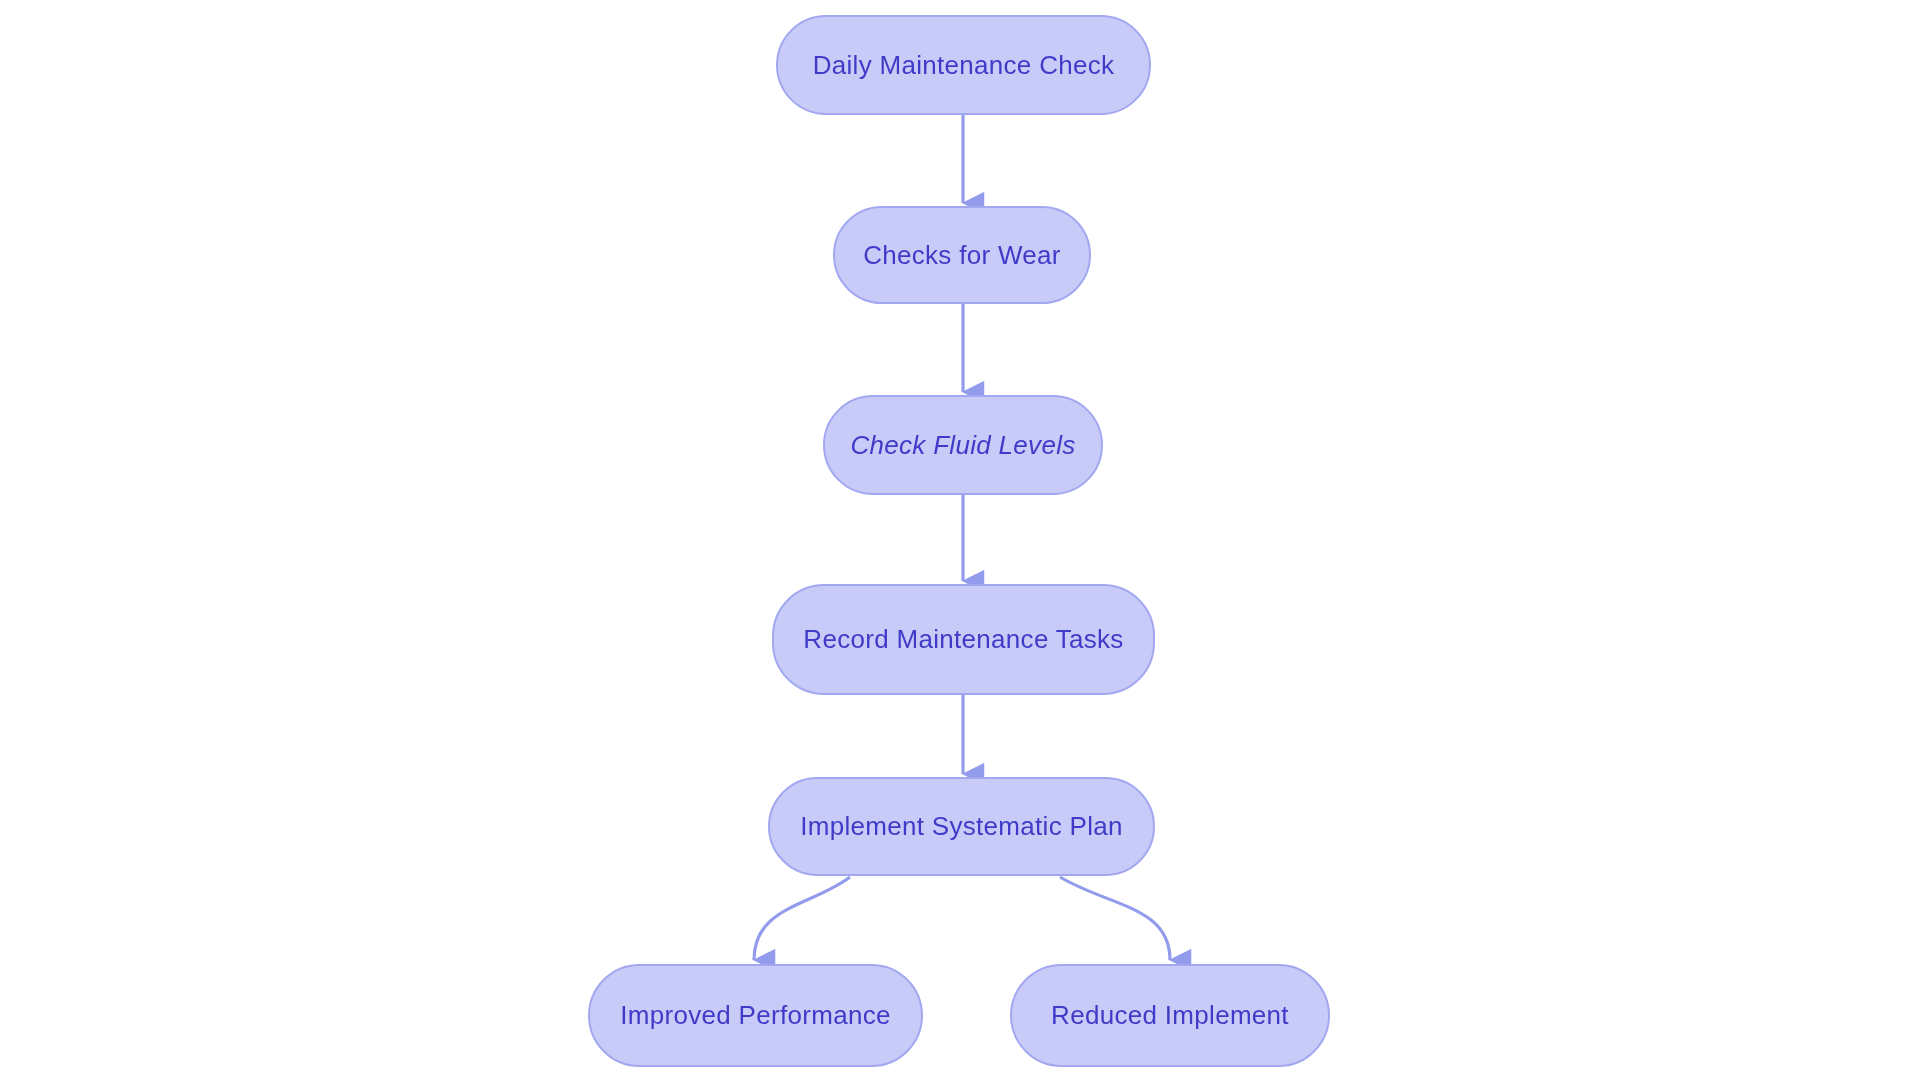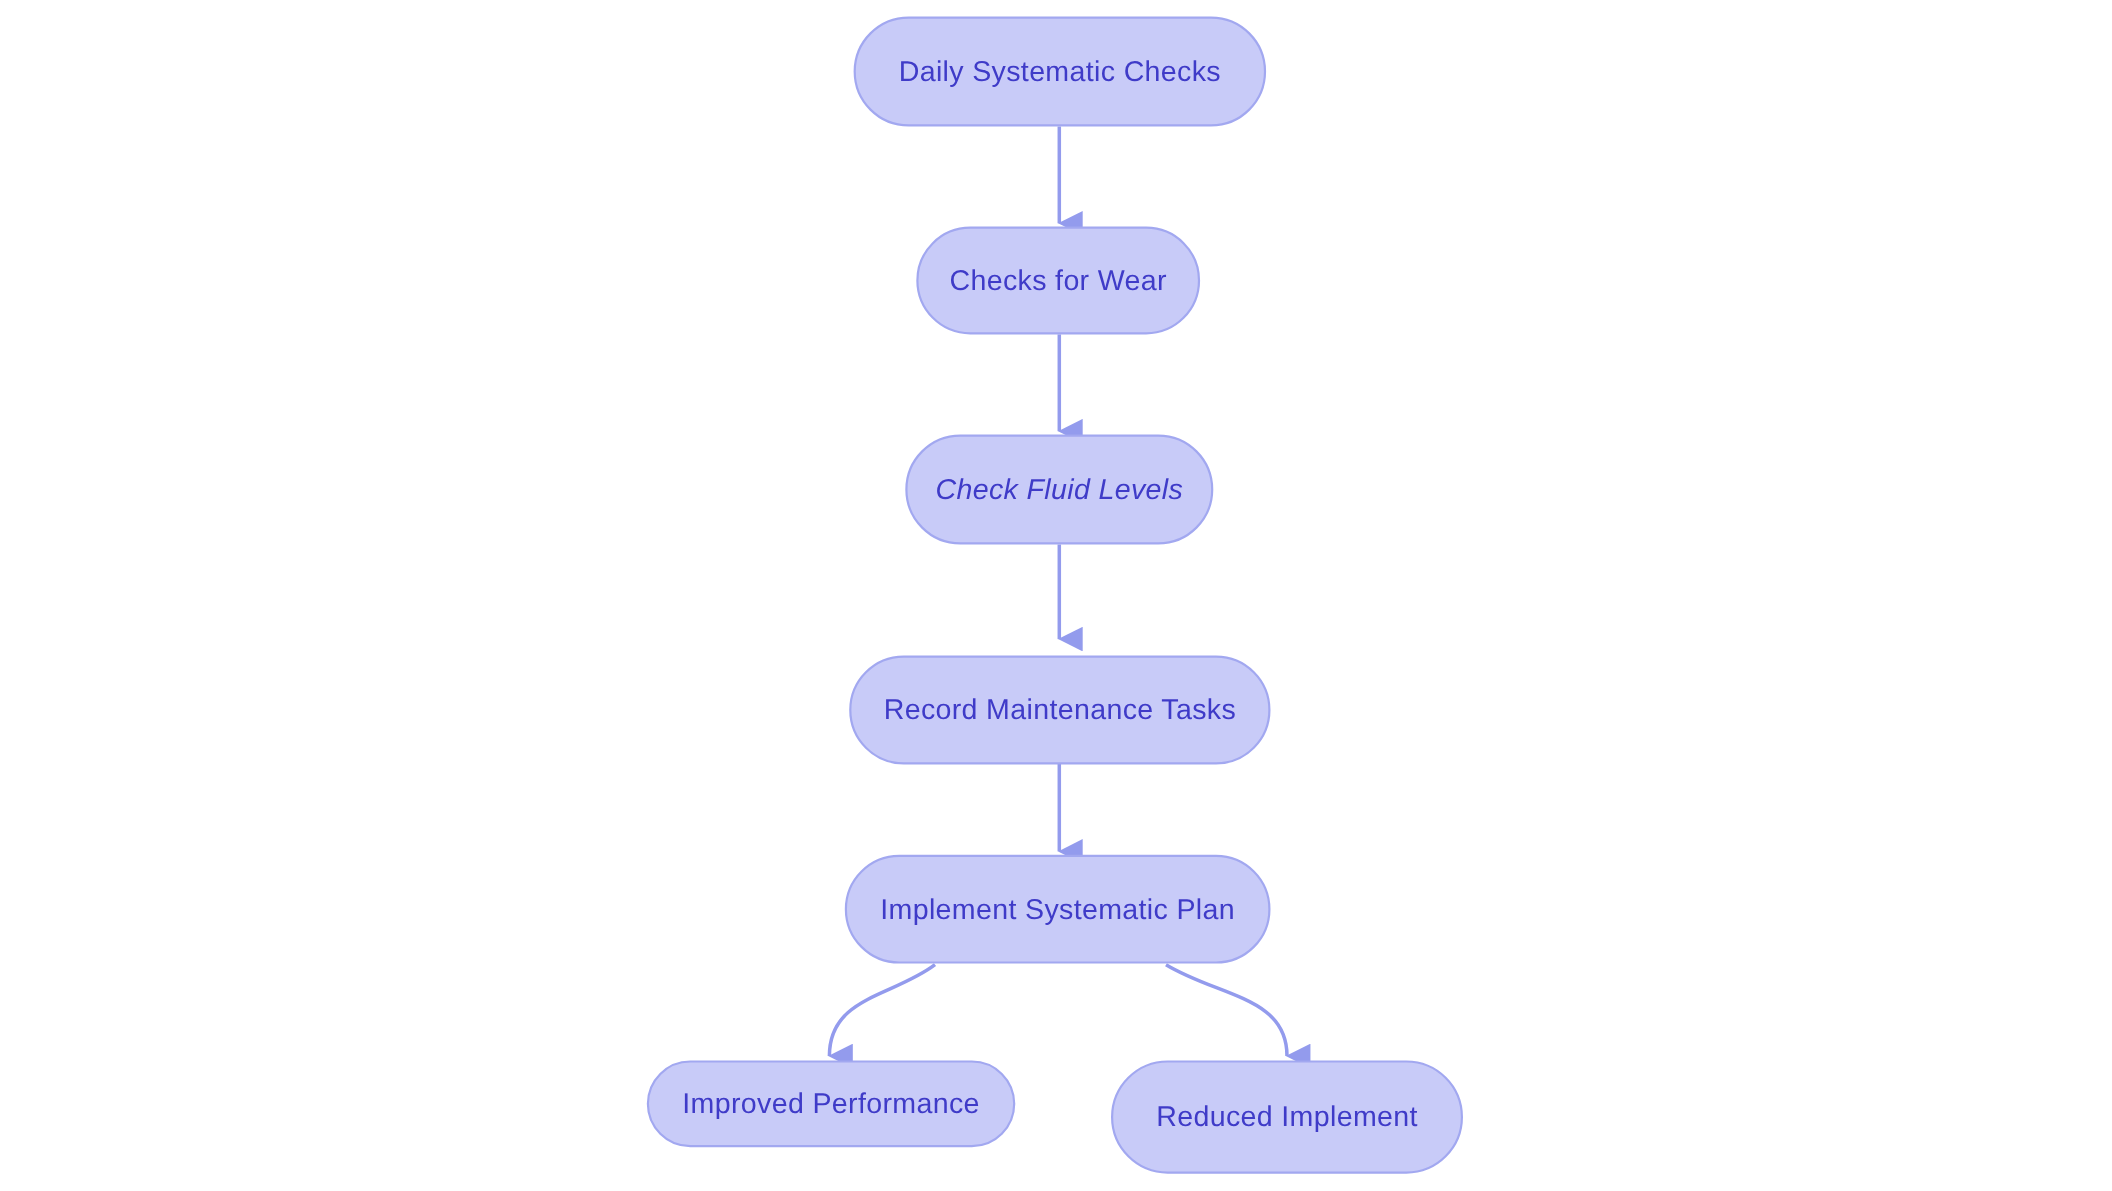--- a/index.html
+++ b/index.html
@@ -38,23 +38,23 @@
   }
   .node span {
     color: var(--node-text);
     font-size: 26px;
     letter-spacing: 0.3px;
     white-space: nowrap;
   }
   .n1 { left: 776px;  top: 15px;  width: 375px; height: 100px; }
   .n2 { left: 833px;  top: 206px; width: 258px; height: 98px;  }
   .n3 { left: 823px;  top: 395px; width: 280px; height: 100px; font-style: italic; }
-  .n4 { left: 772px;  top: 596px; width: 383px; height: 99px;  }
+  .n4 { left: 772px;  top: 584px; width: 383px; height: 111px;  }
   .n5 { left: 768px;  top: 777px; width: 387px; height: 99px;  }
-  .n6 { left: 588px;  top: 964px; width: 335px; height: 79px; }
+  .n6 { left: 588px;  top: 964px; width: 335px; height: 103px; }
   .n7 { left: 1010px; top: 964px; width: 320px; height: 103px; }
 </style>
 </head>
 <body>
 
 <div class="canvas">
 
   <svg class="edges" viewBox="0 0 1920 1083" xmlns="http://www.w3.org/2000/svg">
     <defs>
       <marker id="ah" viewBox="0 0 10 10" refX="5" refY="9.5" markerWidth="7" markerHeight="8" orient="auto">
@@ -63,21 +63,21 @@
     </defs>
     <path d="M963,115 V203" marker-end="url(#ah)"></path>
     <path d="M963,304 V392" marker-end="url(#ah)"></path>
     <path d="M963,495 V581" marker-end="url(#ah)"></path>
     <path d="M963,683 V774" marker-end="url(#ah)"></path>
     <path d="M850,877 C812,906 754,906 754,960" marker-end="url(#ah)"></path>
     <path d="M1060,877 C1108,906 1170,906 1170,960" marker-end="url(#ah)"></path>
   </svg>
 
   <div class="node n1">
-    <span>Daily Systematic Checks</span>
+    <span>Daily Maintenance Check</span>
   </div>
   <div class="node n2">
     <span>Checks for Wear</span>
   </div>
   <div class="node n3">
     <span>Check Fluid Levels</span>
   </div>
   <div class="node n4">
     <span>Record Maintenance Tasks</span>
   </div>

